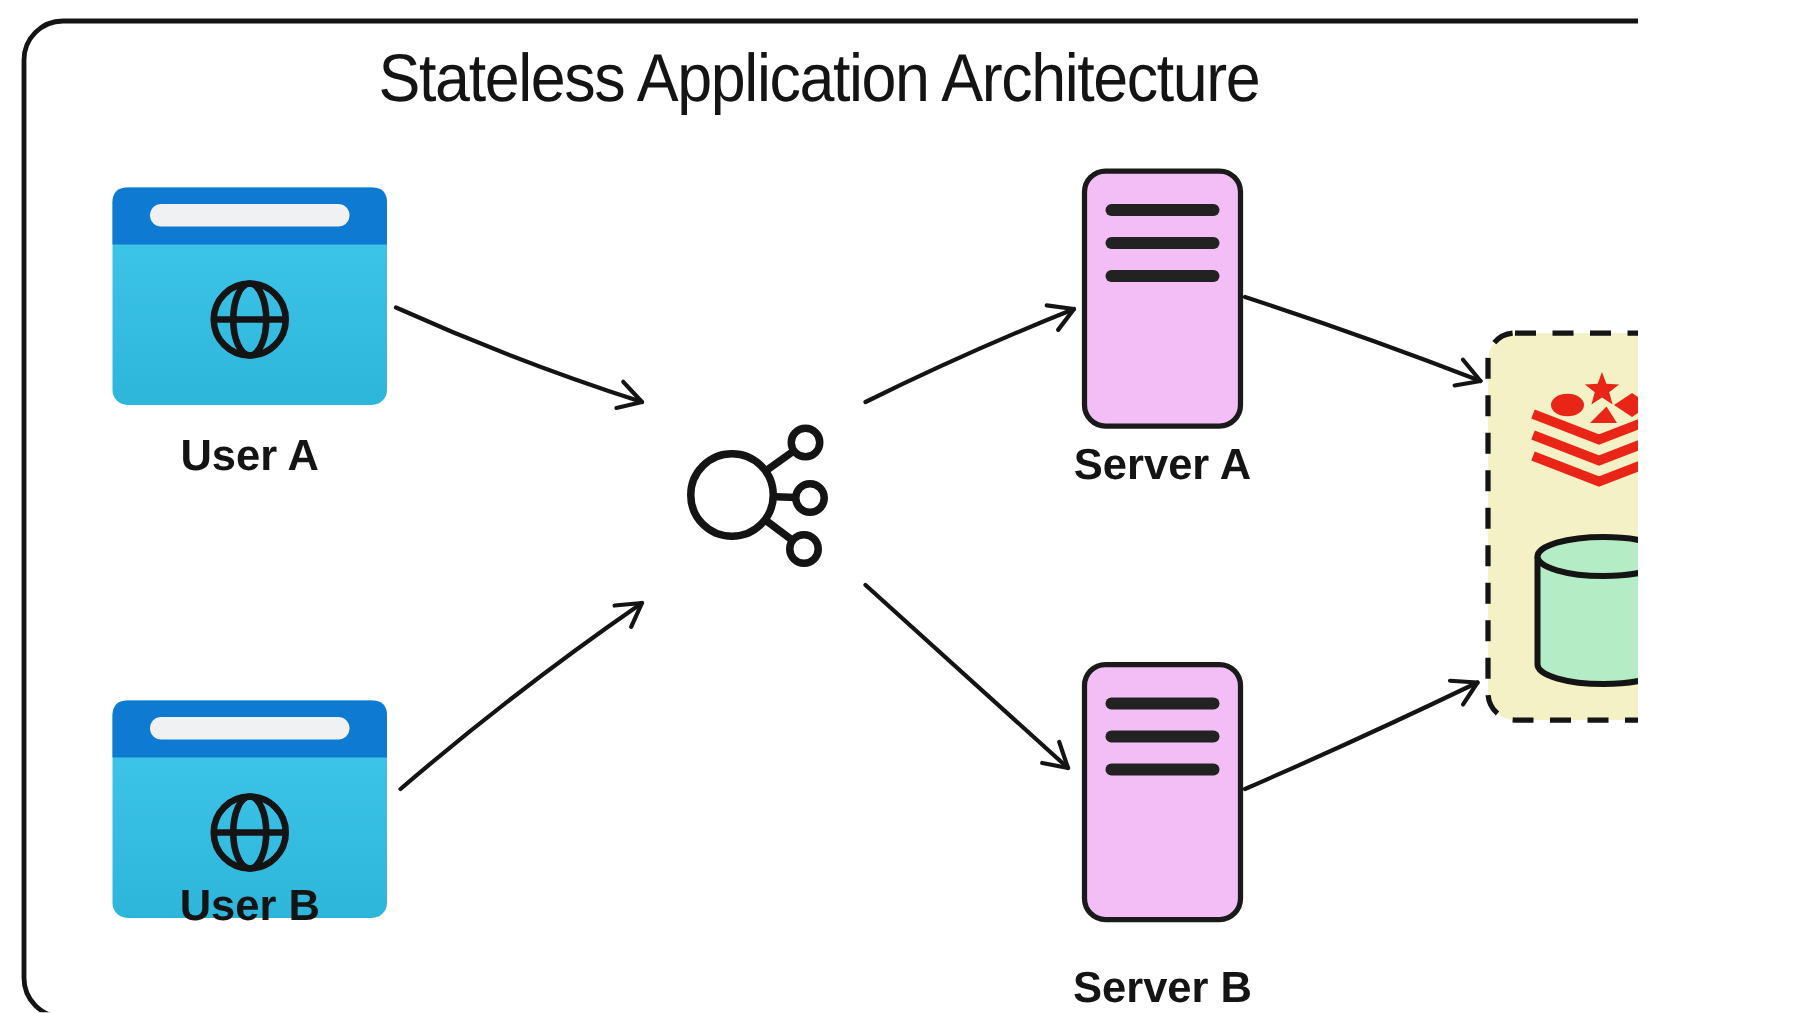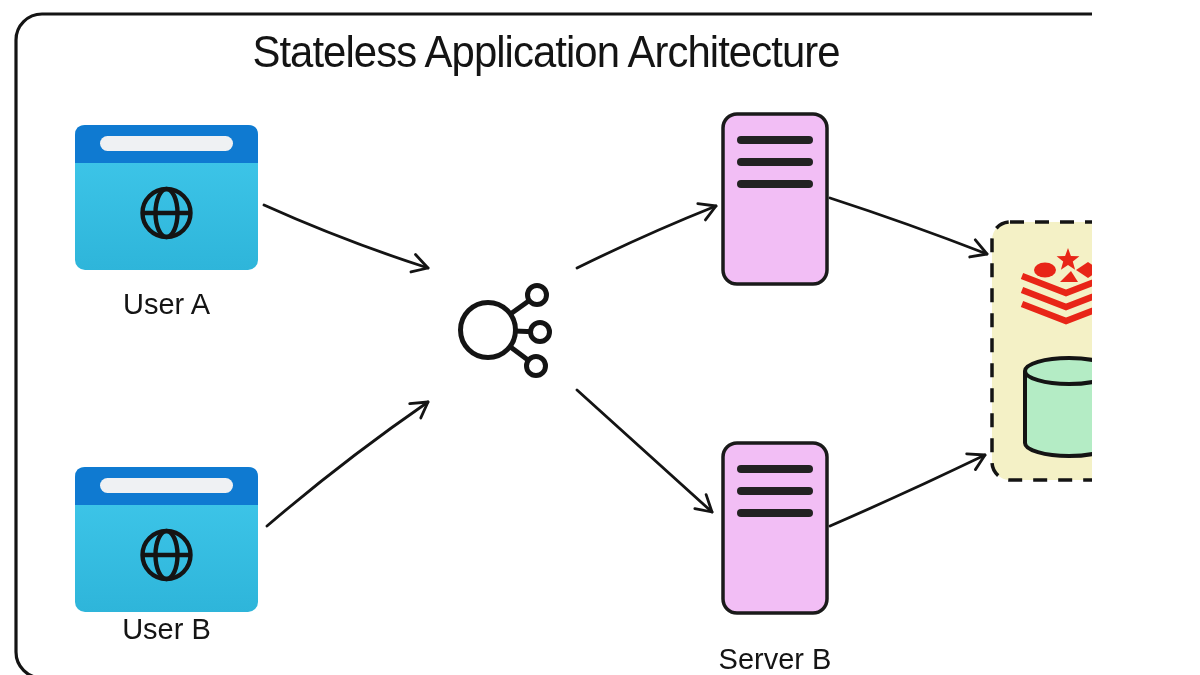--- a/index.html
+++ b/index.html
@@ -7,25 +7,25 @@
     position:relative;width:1092px;height:675px;background:#fff;overflow:hidden;
     font-family:"Liberation Sans", sans-serif;color:#111;
   }
   .layer{position:absolute;left:0;top:0;width:1200px;height:675px;}
   .title{
     position:absolute;left:0;right:0;top:26px;text-align:center;
     font-size:45px;font-weight:500;letter-spacing:-1px;color:#141414;
     transform:scaleX(.93);transform-origin:50% 50%;white-space:nowrap;
   }
   .node-label{
-    position:absolute;text-align:center;font-size:29px;font-weight:400;
+    position:absolute;text-align:center;font-size:29px;font-weight:700;
     color:#141414;white-space:nowrap;
   }
   .lbl-user-a{left:76px;top:288px;width:181px;}
-  .lbl-user-b{left:76px;top:588px;width:181px;margin-top:25px;}
+  .lbl-user-b{left:76px;top:588px;width:181px;}
   .lbl-server-a{left:685px;top:294px;width:180px;}
   .lbl-server-b{left:685px;top:621px;width:180px;margin-top:22px;}
   .lbl-state{left:978px;top:489px;width:180px;}
 </style>
 </head>
 <body>
 
 <div class="canvas">
 
   <svg class="layer" viewBox="0 0 1200 675">
@@ -117,14 +117,15 @@
       <use href="#serverIcon" transform="translate(723,114)"></use>
     </g>
     <g>
       <use href="#serverIcon" transform="translate(723,443)"></use>
     </g>
   </svg>
 
   <div class="title">Stateless Application Architecture</div>
   <div class="node-label lbl-user-a">User A</div>
   <div class="node-label lbl-user-b">User B</div>
+  <div class="node-label lbl-server-a">Server A</div>
   <div class="node-label lbl-server-b">Server B</div>
 </div>
 
 </body></html>

